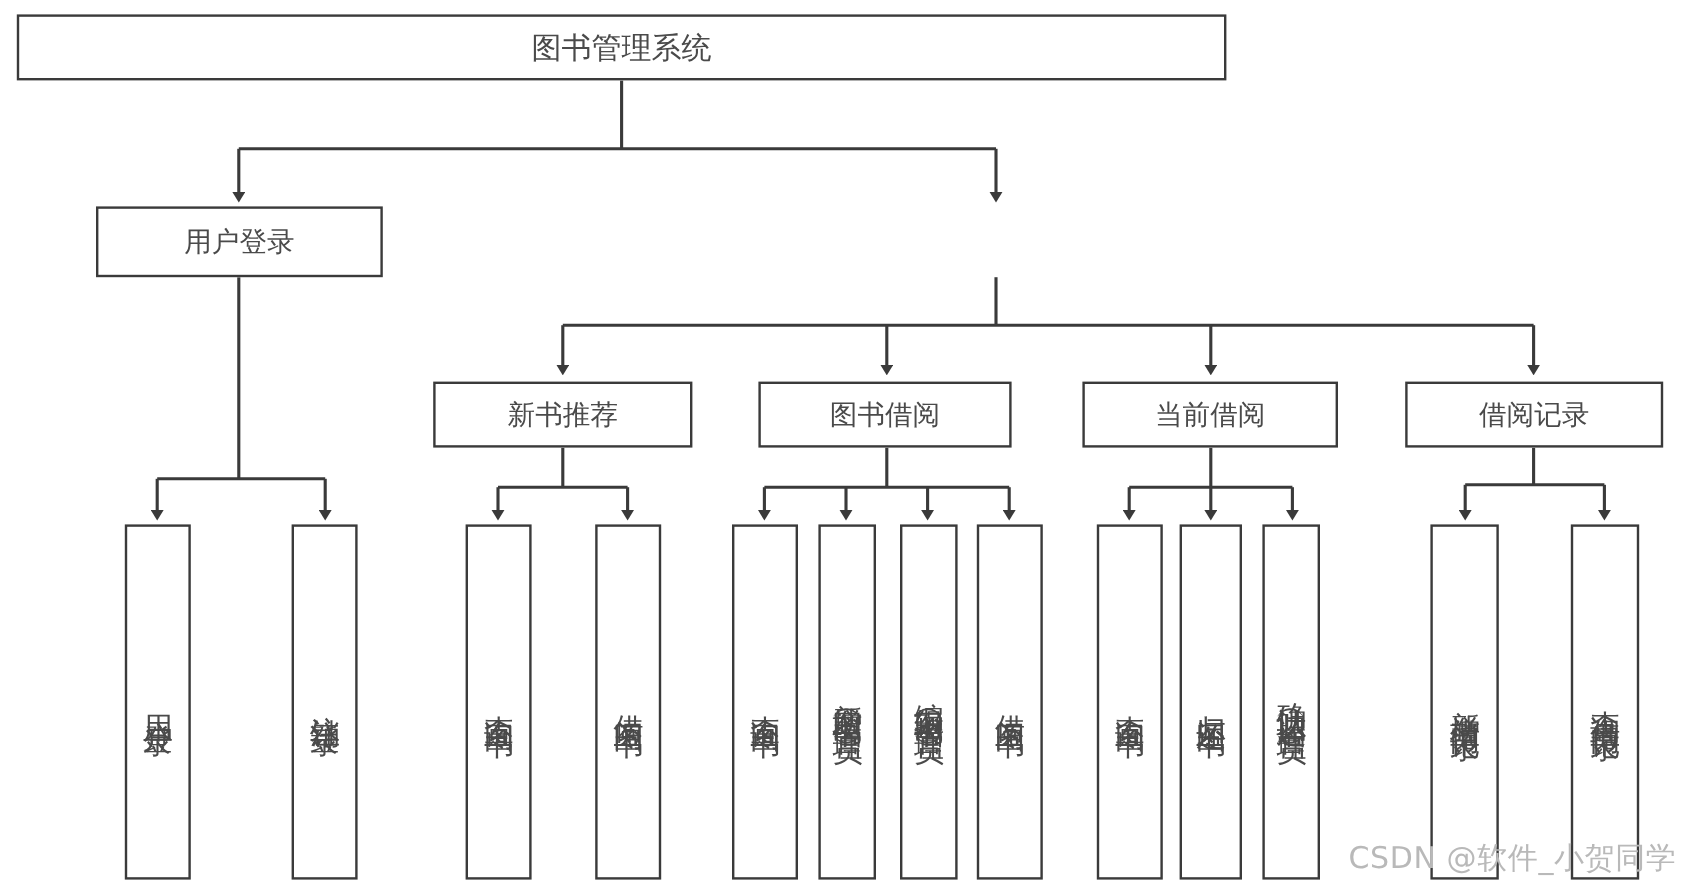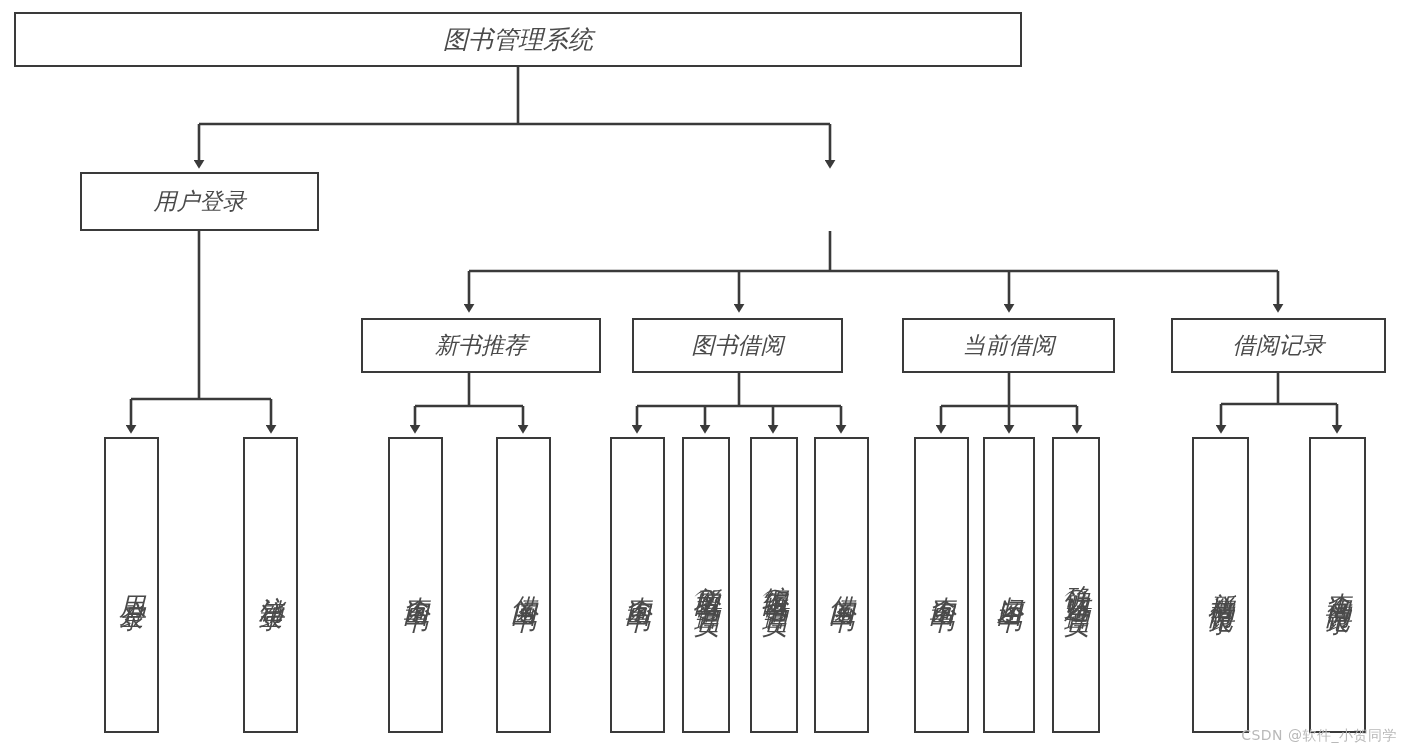--- a/index.html
+++ b/index.html
@@ -30,21 +30,20 @@
     position: absolute;
     box-sizing: border-box;
     border: 2px solid #3a3a3a;
     background: #ffffff;
     color: #4a4a4a;
     display: flex;
     align-items: center;
     justify-content: center;
     text-align: right;
     z-index: 2;
-    font-style: italic;
   }
   .node.root {
     font-size: 25px;
   }
   .node.branch {
     font-size: 23px;
   }
   .node.leaf {
     font-size: 25px;
     align-items: flex-start;
@@ -61,22 +60,22 @@
   }
   .leaf.mid .vtext {
     margin-top: 62px;
   }
   .leaf.tall .vtext {
     margin-top: 2px;
   }
   .watermark {
     position: absolute;
     right: 8px;
-    bottom: 2px;
-    font-size: 14px;
+    bottom: 16px;
+    font-size: 25px;
     color: #b9b9b9;
     letter-spacing: 0.5px;
     z-index: 3;
     white-space: nowrap;
   }
 </style>
 </head>
 <body>
 
 <div id="canvas">
@@ -132,21 +131,21 @@
   </svg>
 
   <div class="node root" style="left:14px; top:12px; width:1008px; height:55px;">
     <span>图书管理系统</span>
   </div>
 
   <div class="node branch" style="left:80px; top:172px; width:239px; height:59px;">
     <span>用户登录</span>
   </div>
 
-  <div class="node branch" style="left:361px; top:318px; width:240px; height:55px;">
+  <div class="node branch" style="left:361px; top:318px; width:216px; height:55px;">
     <span>新书推荐</span>
   </div>
   <div class="node branch" style="left:632px; top:318px; width:211px; height:55px;">
     <span>图书借阅</span>
   </div>
   <div class="node branch" style="left:902px; top:318px; width:213px; height:55px;">
     <span>当前借阅</span>
   </div>
   <div class="node branch" style="left:1171px; top:318px; width:215px; height:55px;">
     <span>借阅记录</span>

